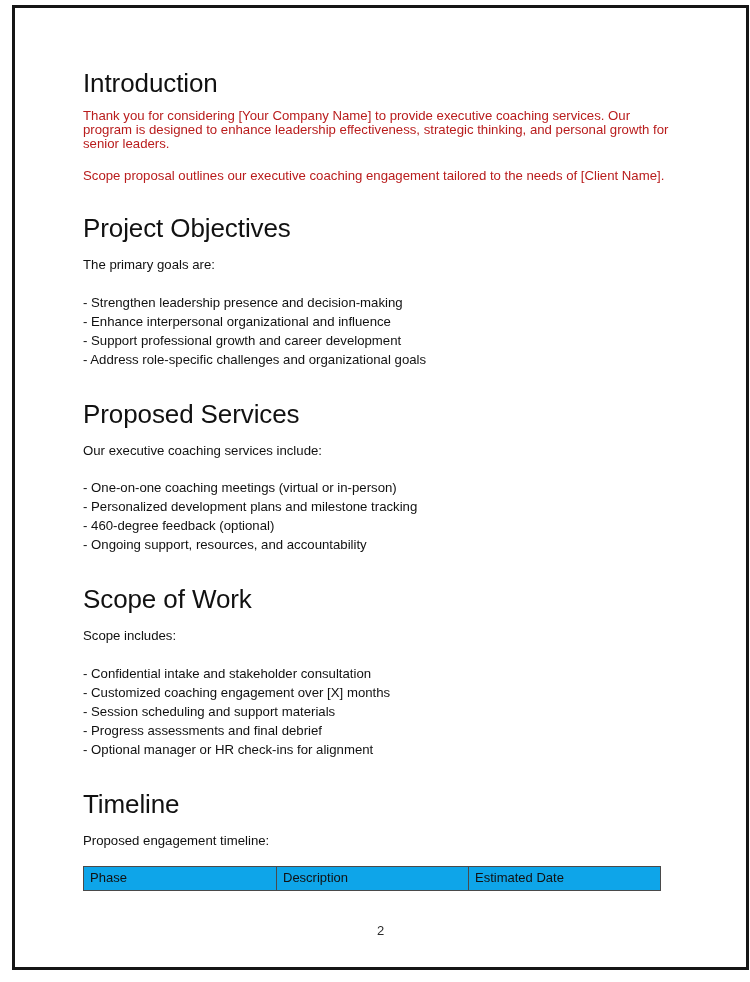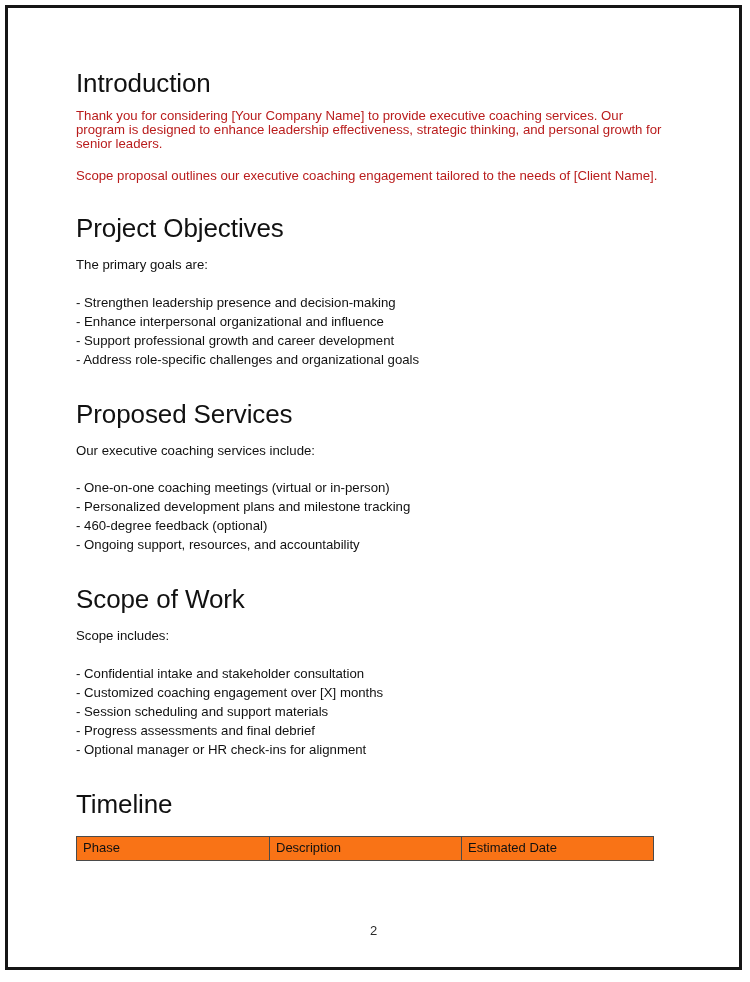--- a/index.html
+++ b/index.html
@@ -11,21 +11,21 @@
     width: 750px;
     height: 982px;
     font-family: "Liberation Sans", sans-serif;
     color: #000000;
     overflow: hidden;
   }
 
   
   .page-frame {
     position: absolute;
-    left: 5px;
+    left: 12px;
     top: 5px;
     width: 737px;
     height: 965px;
     box-sizing: border-box;
     border: 3px solid #161616;
     background: #ffffff;
   }
 
   .page-sheet {
     position: absolute;
@@ -96,21 +96,21 @@
     table-layout: fixed;
   }
   .timeline-table th {
     border: 1px solid #4a4a4a;
     font-size: 13px;
     font-weight: normal;
     text-align: left;
     padding: 3px 0 4px 6px;
     line-height: 16px;
     color: #111111;
-    background: #f97316;
+    background: #0ea5e9;
   }
   .col-phase { width: 186px; }
   .col-desc  { width: 185px; }
   .col-date  { width: 185px; }
 
   .page-number {
     position: absolute;
     left: 0;
     right: 0;
     top: 915px;
@@ -163,20 +163,21 @@
           <li>- Confidential intake and stakeholder consultation</li>
           <li>- Customized coaching engagement over [X] months</li>
           <li>- Session scheduling and support materials</li>
           <li>- Progress assessments and final debrief</li>
           <li>- Optional manager or HR check-ins for alignment</li>
         </ul>
       </section>
 
       <section class="section">
         <h1 class="section-heading">Timeline</h1>
+        <p class="lead-text">Proposed engagement timeline:</p>
         <table class="timeline-table">
           <thead>
             <tr>
               <th class="col-phase">Phase</th>
               <th class="col-desc">Description</th>
               <th class="col-date">Estimated Date</th>
             </tr>
           </thead>
           <tbody></tbody>
         </table>

